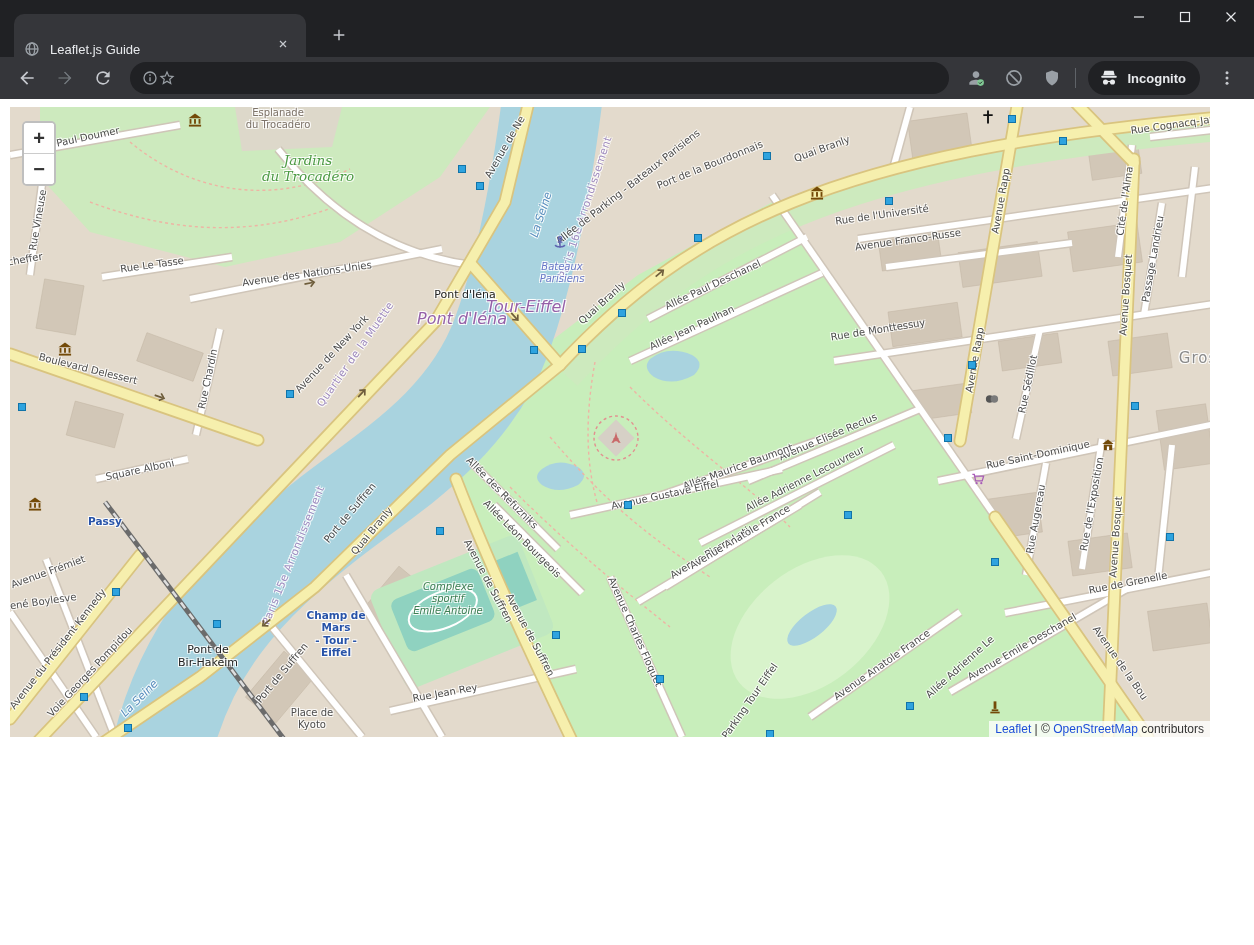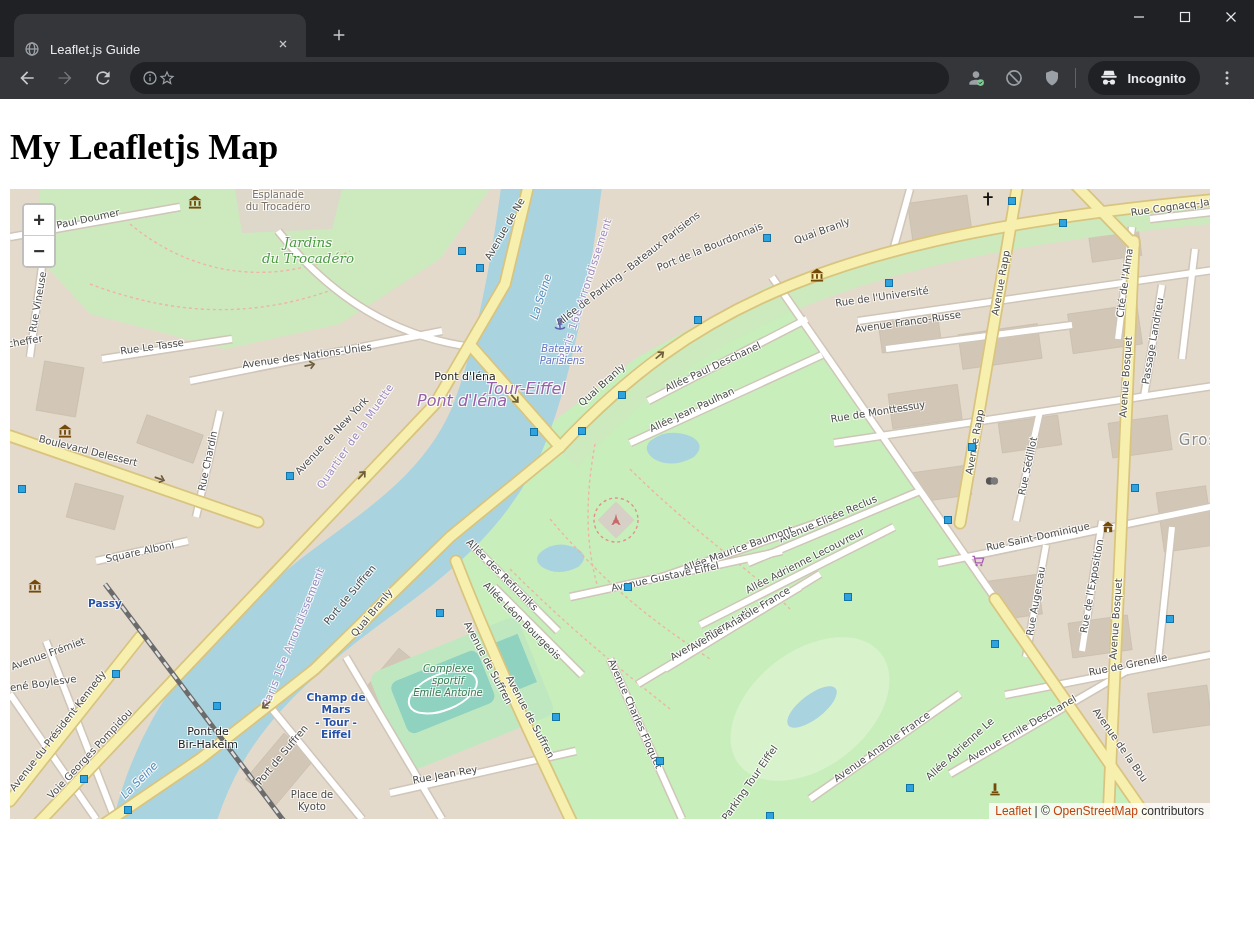--- a/index.html
+++ b/index.html
@@ -48,21 +48,21 @@
   .mk{position:absolute;width:8px;height:8px;background:#2ea3df;border:1px solid #1173a8;
       transform:translate(-50%,-50%);box-sizing:border-box;}
   .poi{position:absolute;width:15px;height:15px;overflow:visible;}
   .zoomctl{position:absolute;left:12px;top:14px;border:2px solid rgba(0,0,0,.25);border-radius:5px;
            overflow:hidden;z-index:5;background:#fff;}
   .zoomctl a{display:block;width:30px;height:30px;background:#fff;color:#333;text-align:center;
              font:bold 20px/30px "Liberation Sans",sans-serif;text-decoration:none;}
   .zoomctl a.zin{border-bottom:1px solid #ccc;}
   .attrib{position:absolute;right:0;bottom:0;background:rgba(255,255,255,.78);padding:1px 6px;
           font-size:12px;color:#333;z-index:5;font-family:"Liberation Sans",sans-serif;}
-  .attrib .link{color:#c2410c;}
+  .attrib .link{color:#1d4ed8;}
 </style>
 </head>
 <body>
 
 <div class="window">
 
   <div class="tabstrip">
     <div class="tab">
       <svg width="16" height="16" viewBox="0 0 24 24">
         <circle cx="12" cy="12" r="9" fill="none" stroke="#9aa0a6" stroke-width="2"></circle>
@@ -159,21 +159,20 @@
     <span class="tbtn">
       <svg width="18" height="18" viewBox="0 0 24 24">
         <circle cx="12" cy="5" r="2" fill="#c6c9ce"></circle>
           <circle cx="12" cy="12" r="2" fill="#c6c9ce"></circle>
           <circle cx="12" cy="19" r="2" fill="#c6c9ce"></circle>
       </svg>
     </span>
   </div>
 
   <div class="page">
-    <h1 class="heading">My Leafletjs Map</h1>
 
     <div class="map">
       <svg class="base" viewBox="0 0 1200 630" preserveAspectRatio="none">
         <defs>
           <symbol id="i-museum" viewBox="0 0 16 16">
               <g fill="#734a08">
                 <path d="M8 1 L15 6 H1 Z"></path>
                 <rect x="2.2" y="7" width="2" height="5"></rect>
                 <rect x="7" y="7" width="2" height="5"></rect>
                 <rect x="11.8" y="7" width="2" height="5"></rect>

